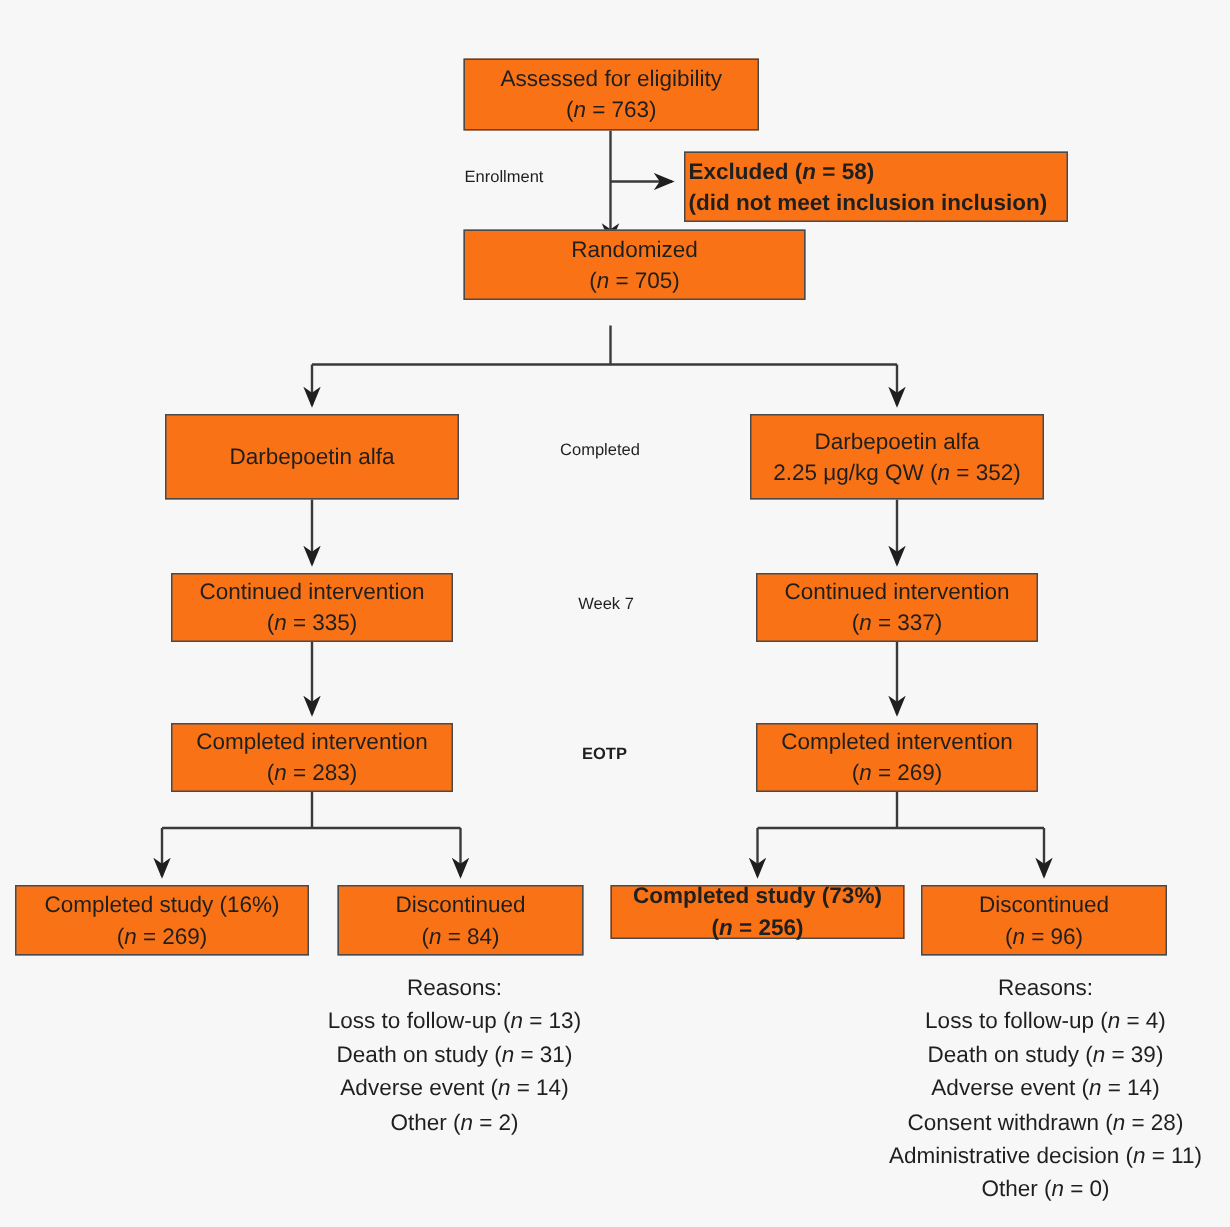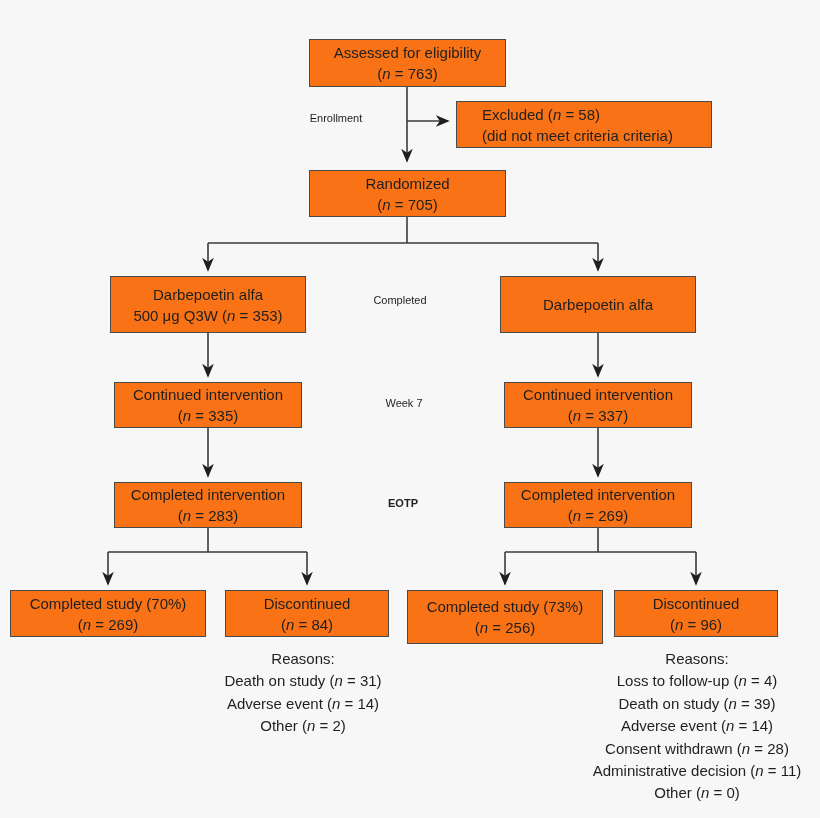--- a/index.html
+++ b/index.html
@@ -28,21 +28,22 @@
     flex-direction: column;
     justify-content: center;
     align-items: center;
     text-align: center;
     font-size: 15px;
     line-height: 21px;
   }
   .box.left-align {
     align-items: flex-start;
     text-align: left;
-    padding-left: 25px;
+    padding-left: 2px;
+    font-weight: bold;
   }
   .stage-label {
     position: absolute;
     font-size: 11px;
     text-align: center;
     width: 130px;
   }
   .reasons {
     position: absolute;
     width: 300px;
@@ -94,35 +95,35 @@
 
   <div class="box" style="left:309px; top:39px; width:197px; height:48px;">
     <div>Assessed for eligibility</div>
     <div>(<i>n</i> = 763)</div>
   </div>
 
   <div class="stage-label" style="left:271px; top:112px;">Enrollment</div>
 
   <div class="box left-align" style="left:456px; top:101px; width:256px; height:47px;">
     <div>Excluded (<i>n</i> = 58)</div>
-    <div>(did not meet criteria criteria)</div>
+    <div>(did not meet inclusion inclusion)</div>
   </div>
 
-  <div class="box" style="left:309px; top:170px; width:197px; height:47px;">
+  <div class="box" style="left:309px; top:153px; width:228px; height:47px;">
     <div>Randomized</div>
     <div>(<i>n</i> = 705)</div>
   </div>
 
   <div class="box" style="left:110px; top:276px; width:196px; height:57px;">
     <div>Darbepoetin alfa</div>
-    <div>500 μg Q3W (<i>n</i> = 353)</div>
   </div>
   <div class="stage-label" style="left:335px; top:294px;">Completed</div>
   <div class="box" style="left:500px; top:276px; width:196px; height:57px;">
     <div>Darbepoetin alfa</div>
+    <div>2.25 μg/kg QW (<i>n</i> = 352)</div>
   </div>
 
   <div class="box" style="left:114px; top:382px; width:188px; height:46px;">
     <div>Continued intervention</div>
     <div>(<i>n</i> = 335)</div>
   </div>
   <div class="stage-label" style="left:339px; top:397px;">Week 7</div>
   <div class="box" style="left:504px; top:382px; width:188px; height:46px;">
     <div>Continued intervention</div>
     <div>(<i>n</i> = 337)</div>
@@ -132,38 +133,39 @@
     <div>Completed intervention</div>
     <div>(<i>n</i> = 283)</div>
   </div>
   <div class="stage-label" style="left:338px; top:497px;font-weight:bold;">EOTP</div>
   <div class="box" style="left:504px; top:482px; width:188px; height:46px;">
     <div>Completed intervention</div>
     <div>(<i>n</i> = 269)</div>
   </div>
 
   <div class="box" style="left:10px; top:590px; width:196px; height:47px;">
-    <div>Completed study (70%)</div>
+    <div>Completed study (16%)</div>
     <div>(<i>n</i> = 269)</div>
   </div>
   <div class="box" style="left:225px; top:590px; width:164px; height:47px;">
     <div>Discontinued</div>
     <div>(<i>n</i> = 84)</div>
   </div>
-  <div class="box" style="left:407px; top:590px; width:196px; height:54px;">
+  <div class="box" style="left:407px; top:590px; width:196px; height:36px;font-weight:bold;">
     <div>Completed study (73%)</div>
     <div>(<i>n</i> = 256)</div>
   </div>
   <div class="box" style="left:614px; top:590px; width:164px; height:47px;">
     <div>Discontinued</div>
     <div>(<i>n</i> = 96)</div>
   </div>
 
   <div class="reasons" style="left:153px; top:648px;">
     <div>Reasons:</div>
+    <div>Loss to follow-up (<i>n</i> = 13)</div>
     <div>Death on study (<i>n</i> = 31)</div>
     <div>Adverse event (<i>n</i> = 14)</div>
     <div>Other (<i>n</i> = 2)</div>
   </div>
   <div class="reasons" style="left:547px; top:648px;">
     <div>Reasons:</div>
     <div>Loss to follow-up (<i>n</i> = 4)</div>
     <div>Death on study (<i>n</i> = 39)</div>
     <div>Adverse event (<i>n</i> = 14)</div>
     <div>Consent withdrawn (<i>n</i> = 28)</div>

